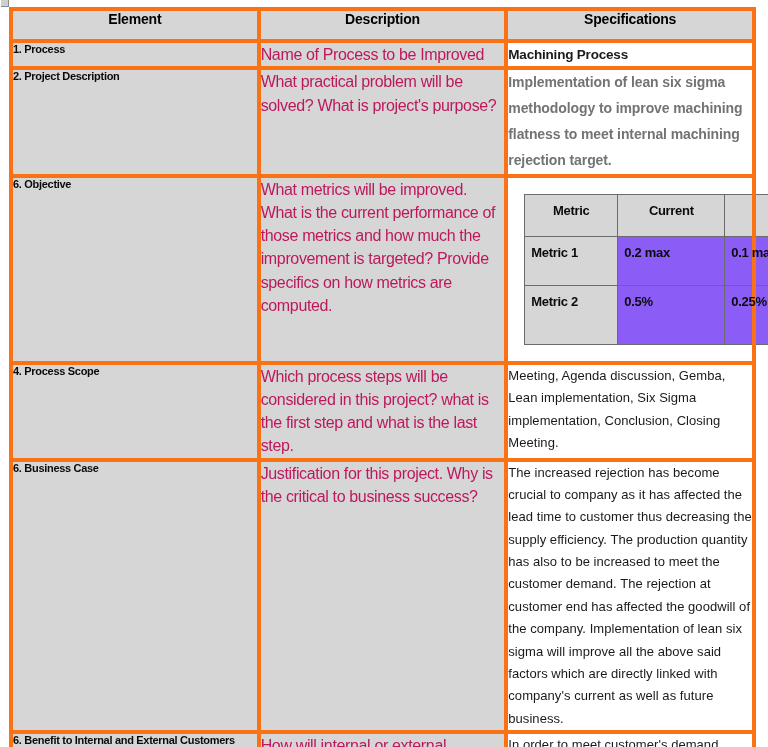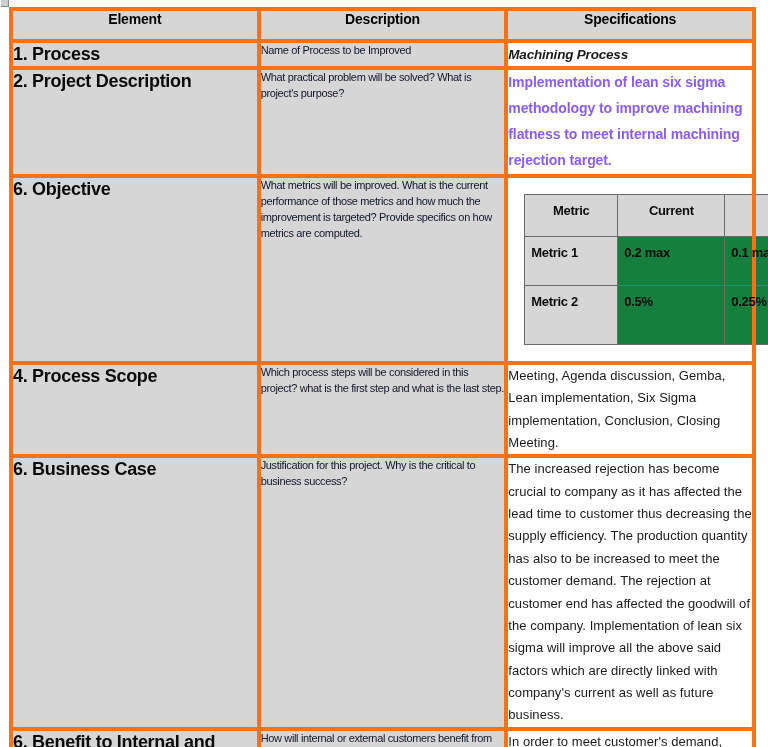--- a/index.html
+++ b/index.html
@@ -39,36 +39,36 @@
     border: 4px solid #f97316;
     vertical-align: top;
     padding: 0;
   }
 
   
   .col-element {
     width: 184px;
     background: #d6d6d6;
     font-weight: bold;
-    font-size: 18px;
+    font-size: 11px;
     line-height: 1.25;
     letter-spacing: -0.3px;
     padding: 8px 7px 8px 7px;
     color: #0a0a0a;
     transform-origin: left top;
   }
   
   .col-desc {
     width: 212px;
     background: #d6d6d6;
-    font-size: 11px;
+    font-size: 16px;
     line-height: 1.45;
     letter-spacing: -0.35px;
     padding: 8px 8px 8px 8px;
-    color: #0f172a;
+    color: #be185d;
     margin-left: 24px;
   }
   
   .col-spec {
     background: #ffffff;
     font-size: 13px;
     line-height: 1.72;
     letter-spacing: 0.05px;
     padding: 9px 10px 9px 10px;
     color: #1a1a1a;
@@ -81,30 +81,29 @@
     font-weight: bold;
     font-size: 14px;
     letter-spacing: -0.2px;
     padding: 7px 4px 0 4px;
     color: #000000;
     height: 28px;
   }
 
   .spec-emph {
     font-weight: bold;
-    font-style: italic;
     font-size: 13.5px;
     letter-spacing: -0.2px;
   }
   .spec-strong {
     font-weight: bold;
     font-size: 14px;
     line-height: 1.85;
     letter-spacing: -0.1px;
-    color: #8b5cf6;
+    color: #737373;
   }
   .spec-para { margin: 0; }
 
   
   .metrics {
     width: 100%;
     border-collapse: collapse;
     table-layout: fixed;
     margin: 0;
   }
@@ -123,21 +122,21 @@
     height: 31px;
     vertical-align: top;
   }
   .metrics .m-name {
     background: #d6d6d6;
     font-weight: bold;
     width: 80px;
     margin-left: 31px;
   }
   .metrics .m-val {
-    background: #15803d;
+    background: #8b5cf6;
     font-weight: bold;
   }
   .metrics .m-row-1 td { height: 38px; }
   .metrics .m-row-2 td { height: 48px; }
   .mc-metric  { width: 80px; }
   .mc-current { width: 94px; }
   .mc-goal    { width: 104px; }
 </style>
 </head>
 <body>

